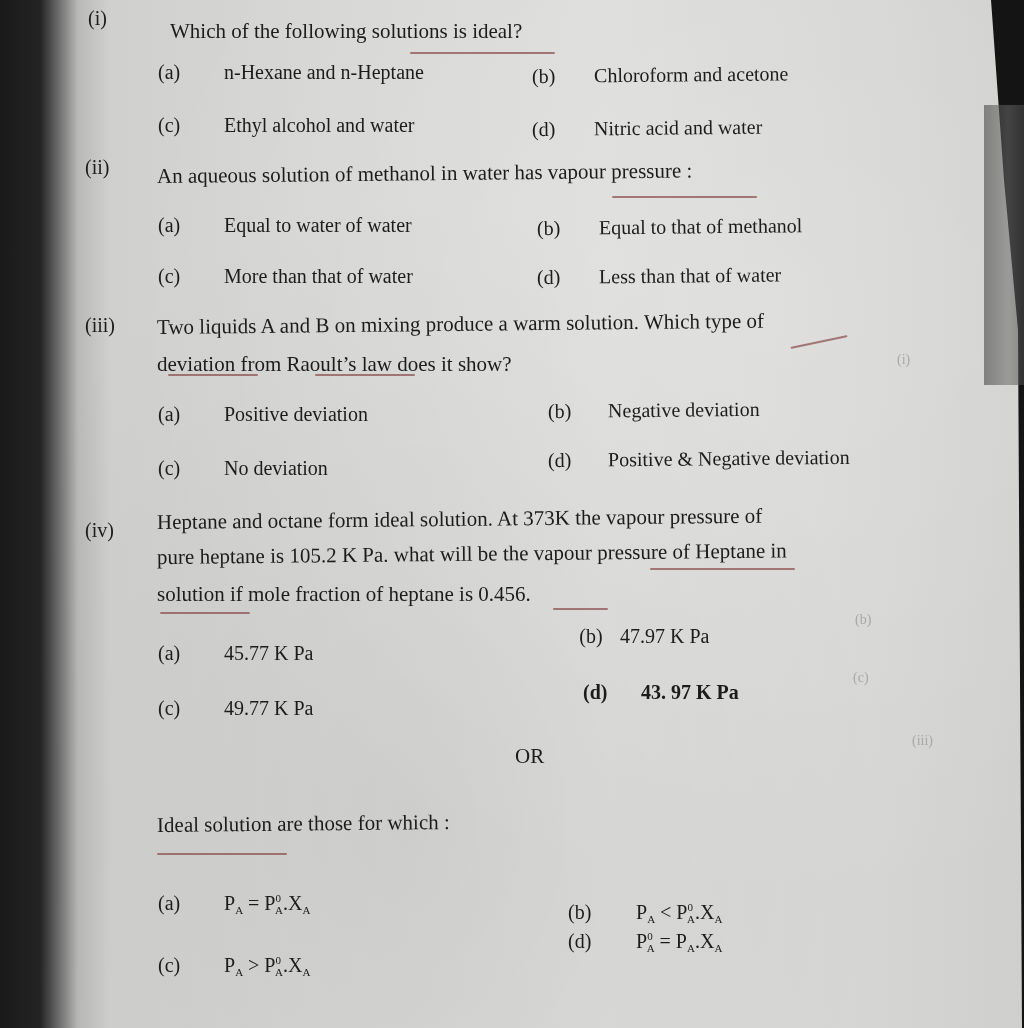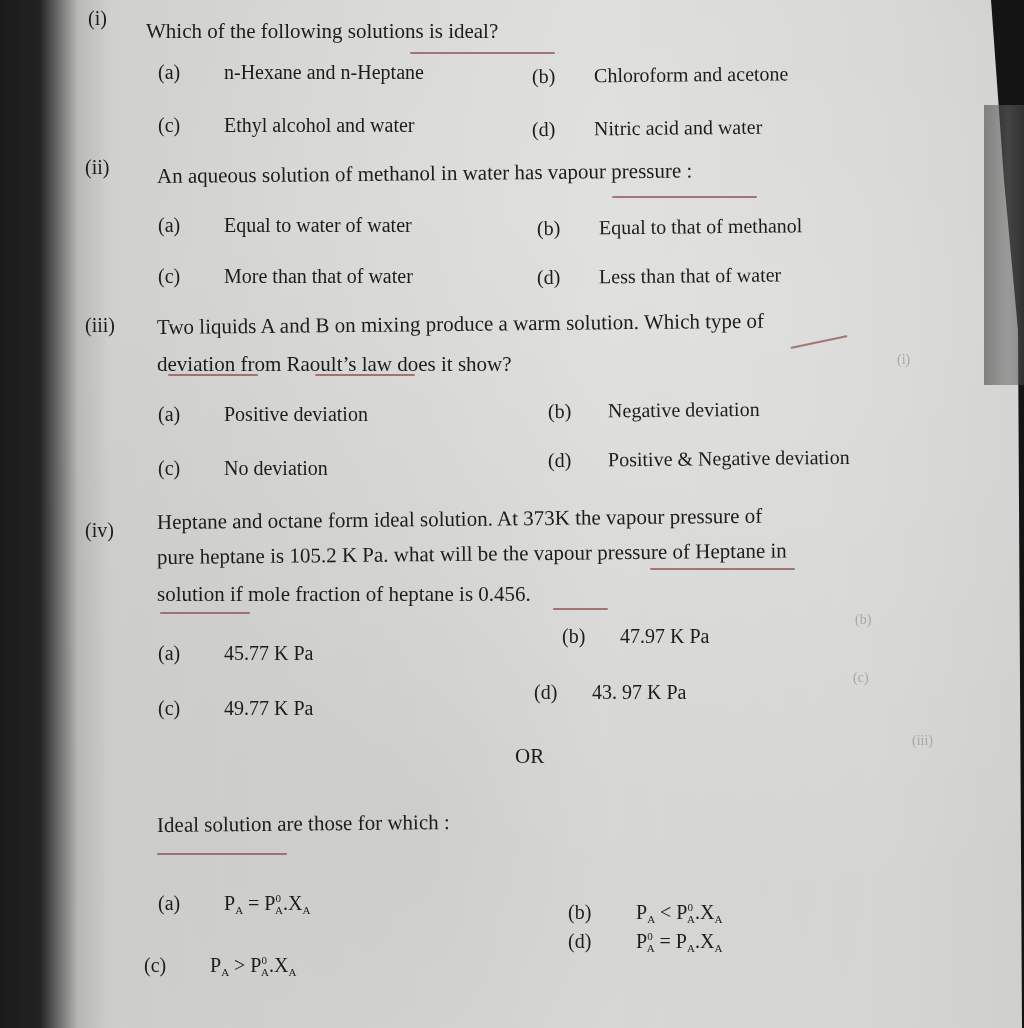--- a/index.html
+++ b/index.html
@@ -46,21 +46,21 @@
   .rot1 { transform:rotate(-0.6deg); transform-origin:left center; }
 </style>
 </head>
 <body>
 
 <div class="paper"></div>
 <div class="right-edge"></div>
 <div class="right-edge-inner"></div>
 
 <span class="num" style="left:88px;top:8px;">(i)</span>
-<span class="t" style="left:146px;top:21px;">Which of the following solutions is ideal?</span>
+<span class="t" style="left:170px;top:21px;">Which of the following solutions is ideal?</span>
 <div class="ul" style="left:410px;top:52px;width:145px;"></div>
 <div class="opt" style="left:158px;top:62px;font-family:Liberation Serif, serif;"><span class="lbl">(a)</span><span>n-Hexane and n-Heptane</span></div>
 <div class="opt rot1" style="left:532px;top:66px;"><span class="lbl" style="width:62px">(b)</span><span>Chloroform and acetone</span></div>
 <div class="opt" style="left:158px;top:115px;"><span class="lbl">(c)</span><span>Ethyl alcohol and water</span></div>
 <div class="opt rot1" style="left:532px;top:119px;"><span class="lbl" style="width:62px">(d)</span><span>Nitric acid and water</span></div>
 
 <span class="num" style="left:85px;top:157px;">(ii)</span>
 <span class="t rot1" style="left:157px;top:166px;">An aqueous solution of methanol in water has vapour pressure :</span>
 <div class="ul" style="left:612px;top:196px;width:145px;"></div>
 <div class="opt" style="left:158px;top:215px;"><span class="lbl">(a)</span><span>Equal to water of water</span></div>
@@ -80,40 +80,40 @@
 <div class="opt rot1" style="left:548px;top:450px;"><span class="lbl" style="width:60px">(d)</span><span>Positive &amp; Negative deviation</span></div>
 
 <span class="num" style="left:85px;top:520px;">(iv)</span>
 <span class="t rot1" style="left:157px;top:512px;">Heptane and octane form ideal solution. At 373K the vapour pressure of</span>
 <span class="t rot1" style="left:157px;top:547px;">pure heptane is 105.2 K Pa. what will be the vapour pressure of Heptane in</span>
 <span class="t" style="left:157px;top:584px;">solution if mole fraction of heptane is 0.456.</span>
 <div class="ul" style="left:650px;top:568px;width:145px;"></div>
 <div class="ul" style="left:160px;top:612px;width:90px;"></div>
 <div class="ul" style="left:553px;top:608px;width:55px;"></div>
 <div class="opt" style="left:158px;top:643px;"><span class="lbl">(a)</span><span>45.77 K Pa</span></div>
-<div class="opt" style="left:562px;top:626px;"><span class="lbl" style="width:58px">(b)</span><span>47.97 K Pa</span></div>
+<div class="opt" style="left:562px;top:626px;text-align:center;"><span class="lbl" style="width:58px">(b)</span><span>47.97 K Pa</span></div>
 <div class="opt" style="left:158px;top:698px;"><span class="lbl">(c)</span><span>49.77 K Pa</span></div>
-<div class="opt" style="left:534px;top:682px;"><span class="lbl" style="width:58px">(d)</span><span>43. 97 K Pa</span></div>
+<div class="opt" style="left:583px;top:682px;font-weight:bold;"><span class="lbl" style="width:58px">(d)</span><span>43. 97 K Pa</span></div>
 
 <span class="t" style="left:515px;top:746px;">OR</span>
 
 <span class="t rot1" style="left:157px;top:815px;">Ideal solution are those for which :</span>
 <div class="ul" style="left:157px;top:853px;width:130px;"></div>
 
 <div class="opt eq" style="left:158px;top:893px;">
   <span class="lbl">(a)</span><span>P</span><sub>A</sub>
   <span>=</span>
   <span>P</span><sup>0</sup><sub>A</sub><span>.X</span><sub>A</sub>
 </div>
 <div class="opt eq" style="left:568px;top:902px;">
   <span class="lbl" style="width:68px">(b)</span><span>P</span><sub>A</sub>
   <span>&lt;</span>
   <span>P</span><sup>0</sup><sub>A</sub><span>.X</span><sub>A</sub>
 </div>
-<div class="opt eq" style="left:144px;top:955px;">
+<div class="opt eq" style="left:158px;top:955px;">
   <span class="lbl">(c)</span><span>P</span><sub>A</sub>
   <span>&gt;</span>
   <span>P</span><sup>0</sup><sub>A</sub><span>.X</span><sub>A</sub>
 </div>
 <div class="opt eq" style="left:568px;top:931px;">
   <span class="lbl" style="width:68px">(d)</span><span>P</span><sup>0</sup><sub>A</sub>
   <span>=</span>
   <span>P</span><sub>A</sub><span>.X</span><sub>A</sub>
 </div>
 

